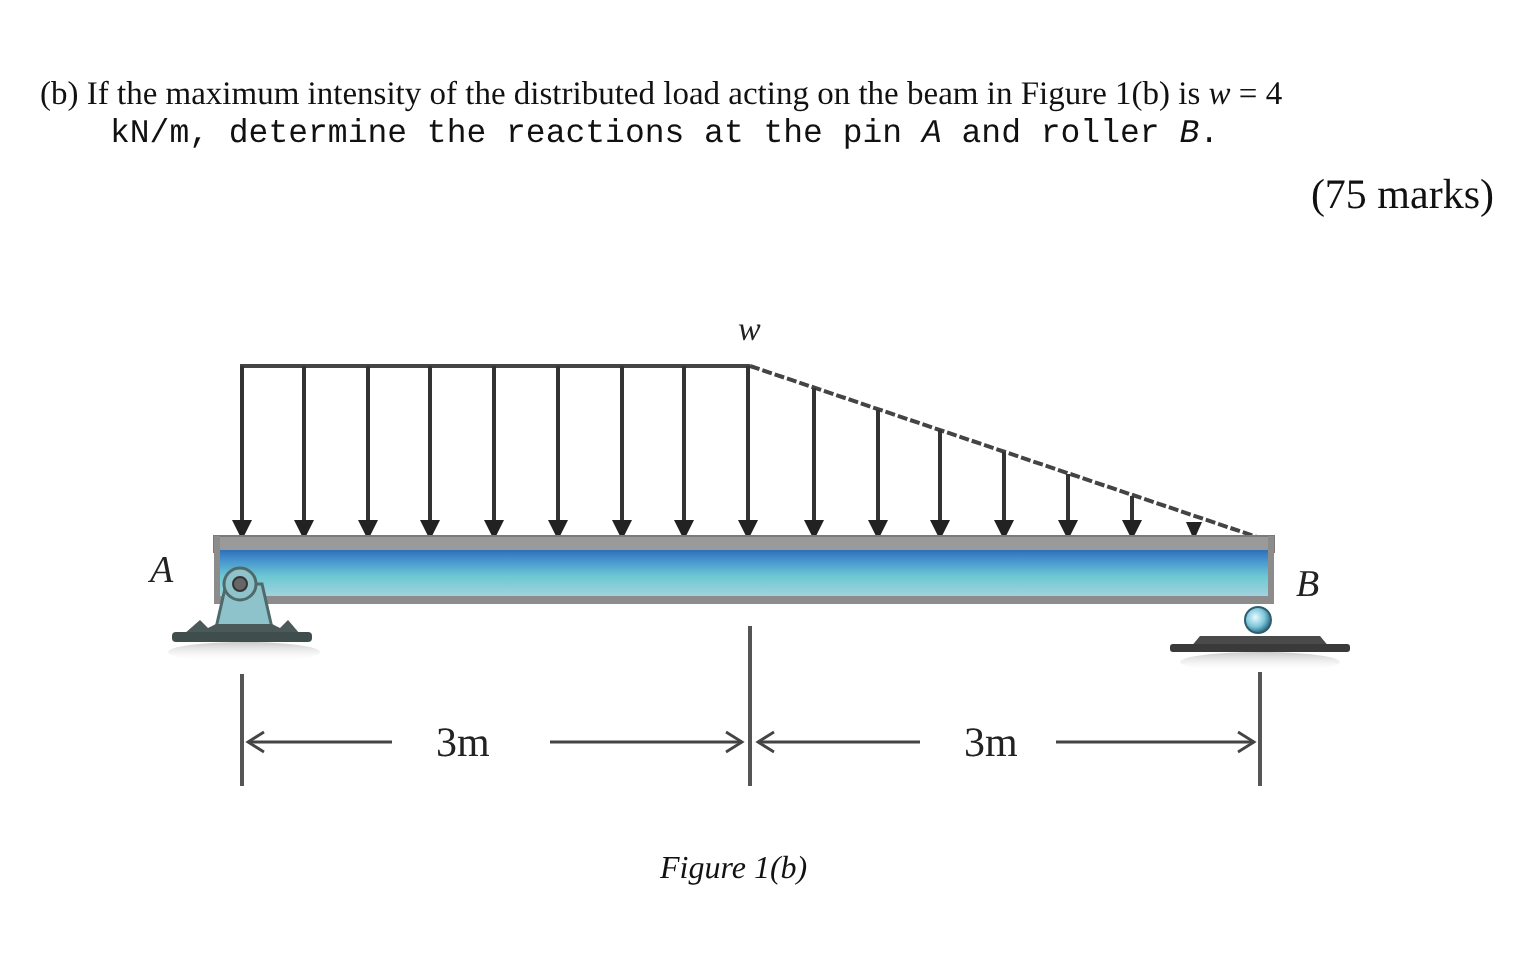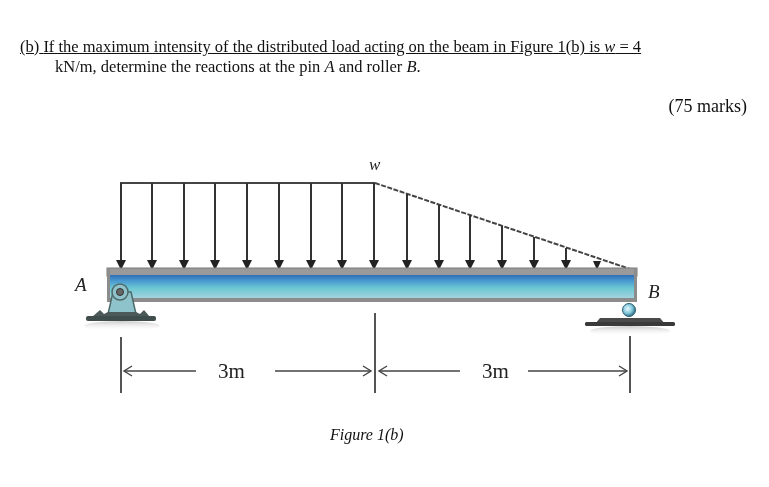--- a/index.html
+++ b/index.html
@@ -1,22 +1,22 @@
 <!DOCTYPE html>
 <html><head>
 <meta charset="utf-8">
 <style>
   html, body { margin: 0; padding: 0; background: #ffffff; }
   body { width: 769px; height: 487px; position: relative; overflow: hidden;
          font-family: "Liberation Serif", "DejaVu Serif", serif; color: #111; }
   .question { position: absolute; left: 20px; top: 37px; width: 740px; font-size: 16.5px; line-height: 19px; }
   .q-line { position: absolute; white-space: nowrap; }
-  .q-line1 { left: 0; top: 0; text-decoration: underline; }
-  .q-line2 { left: 35px; top: 20px; }
-  .marks { position: absolute; right: 22px; top: 96px; font-size: 18px; }
+  .q-line1 { left: 0; top: 0; }
+  .q-line2 { left: 35px; top: 20px; font-family: Liberation Mono, monospace; }
+  .marks { position: absolute; right: 22px; top: 85px; font-size: 21px; }
   .it { font-style: italic; }
   svg.figure { position: absolute; left: 0; top: 0; }
   .fig-text { font-family: "Liberation Serif", "DejaVu Serif", serif; }
   .caption { position: absolute; left: 330px; top: 426px; font-size: 16px; font-style: italic; }
 </style>
 </head>
 <body>
 
 <div class="question">
   <div class="q-line q-line1">

